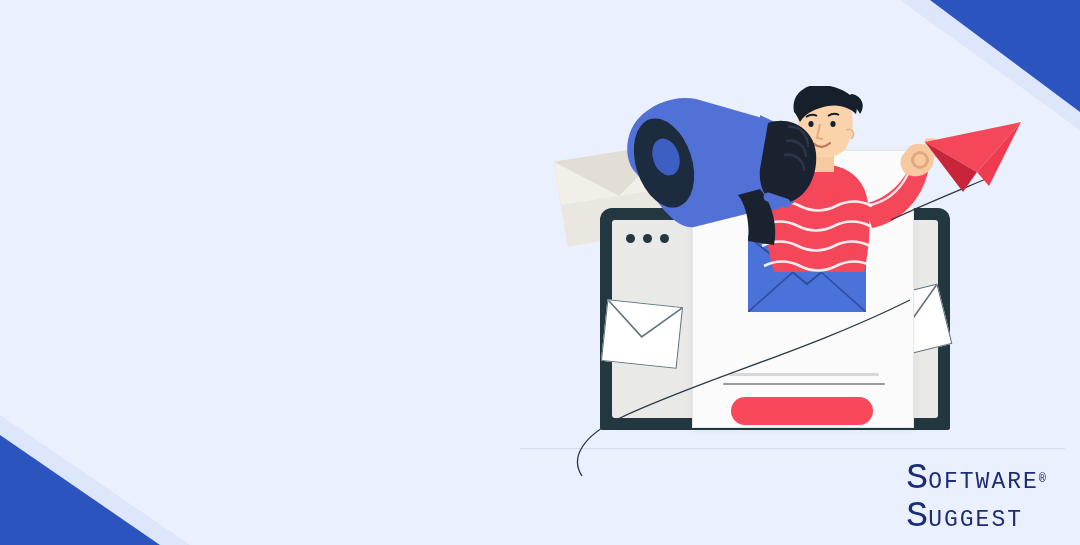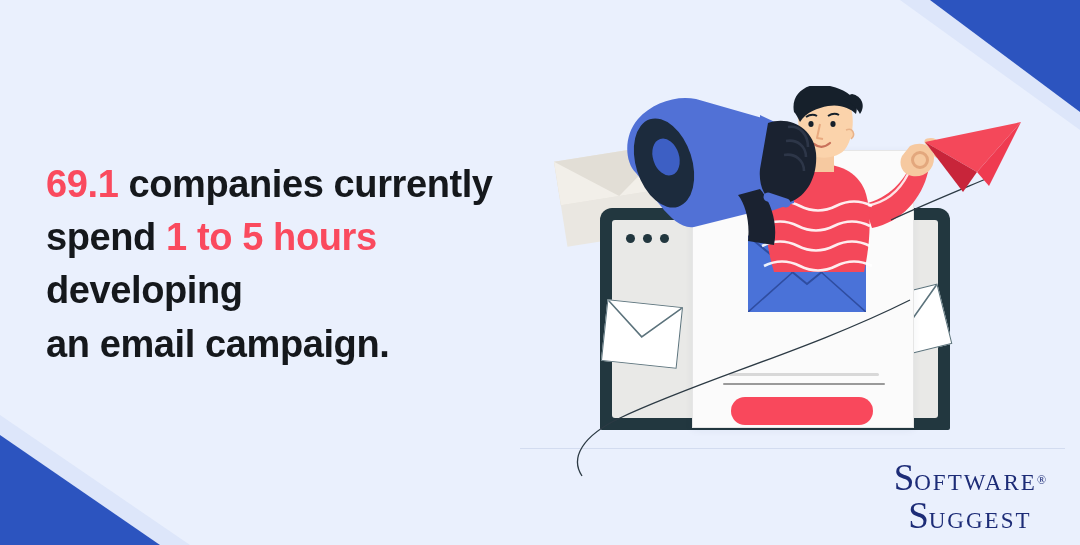--- a/index.html
+++ b/index.html
@@ -58,23 +58,23 @@
     color: #15181c;
   }
   .hl-accent { color: #fa4a5e; }
   .hl-line { display: block; white-space: nowrap; }
 
   
   .logo {
     position: absolute;
     right: 34px;
     bottom: 12px;
-    text-align: center;
+    text-align: left;
     color: #1d2c77;
-    font-family: Liberation Serif, serif;
+    font-family: Liberation Mono, monospace;
     line-height: 0.92;
     user-select: none;
   }
   .logo-row { position: relative; white-space: nowrap; }
   .logo-cap {
     font-size: 37px;
     font-weight: normal;
     letter-spacing: 0px;
   }
   .logo-rest {
@@ -235,26 +235,20 @@
 </head>
 <body>
 
 <div id="stage">
 
   <div class="corner corner-tr-light"></div>
   <div class="corner corner-tr-blue"></div>
   <div class="corner corner-bl-light"></div>
   <div class="corner corner-bl-blue"></div>
 
-  <div class="headline">
-    <span class="hl-line"><span class="hl-accent">69.1</span><span> companies currently</span></span>
-    <span class="hl-line"><span>spend </span><span class="hl-accent">1 to 5 hours</span></span>
-    <span class="hl-line">developing</span>
-    <span class="hl-line">an email campaign.</span>
-  </div>
 
   <div id="art">
 
     <div class="ground"></div>
 
     <div class="env-beige"></div>
 
     <div class="laptop-screen">
       <div class="laptop-inner">
         <div class="lt-dots">

